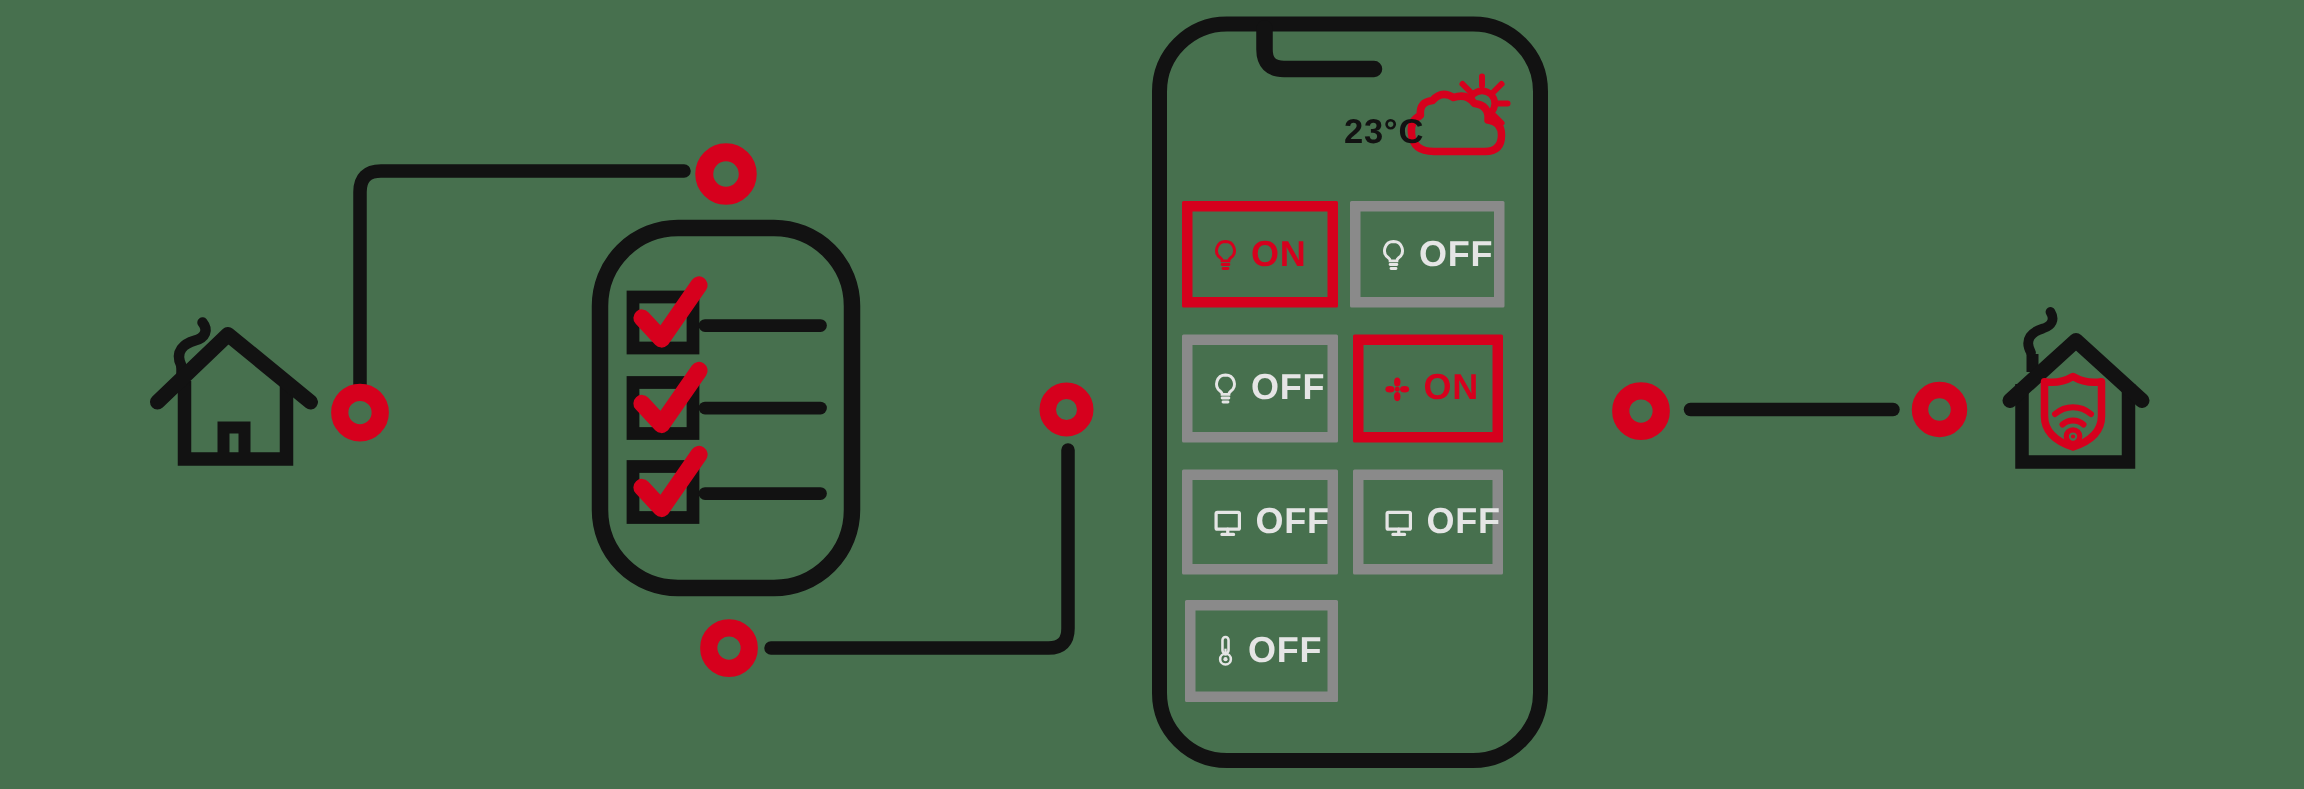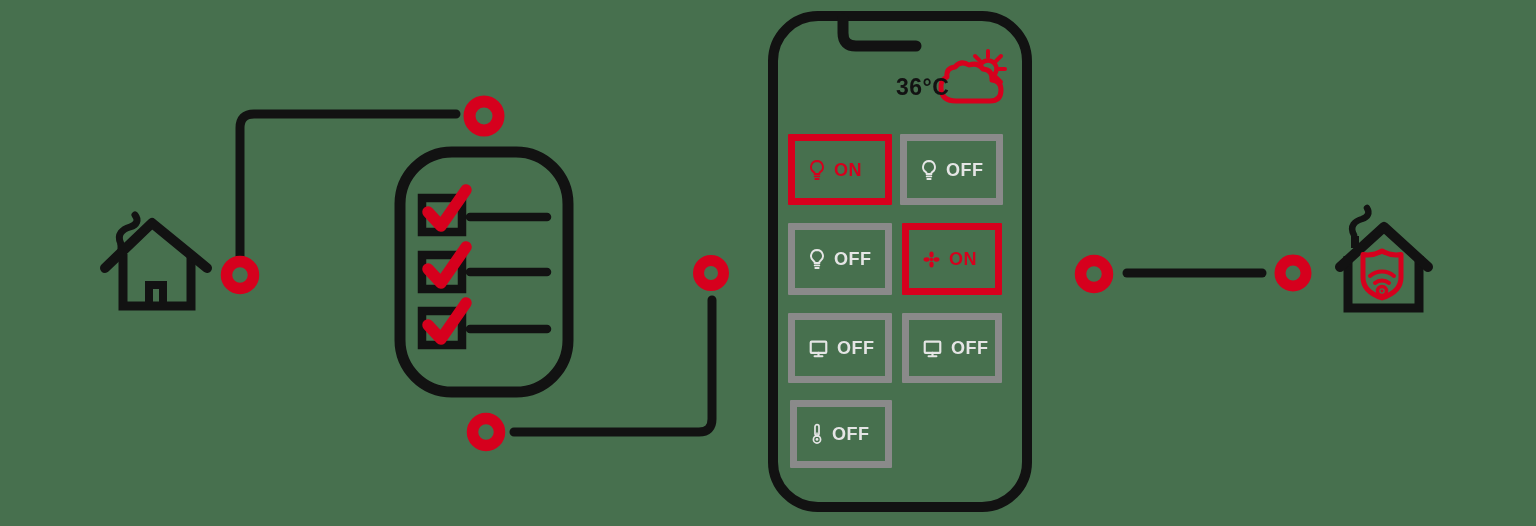--- a/index.html
+++ b/index.html
@@ -13,21 +13,21 @@
   svg.art{position:absolute;left:0;top:0;z-index:1;}
   .overlay{position:absolute;left:0;top:0;width:1536px;height:526px;z-index:2;}
   .temp{
     position:absolute;left:896px;top:74px;
     font-size:23px;font-weight:700;color:#121212;letter-spacing:0.5px;
   }
   .dev-btn{
     position:absolute;box-sizing:border-box;
     display:flex;align-items:center;gap:8px;padding-left:13px;
     background:transparent;border:7px solid;border-radius:1px;
-    font-weight:700;font-size:18px;letter-spacing:0.5px;
+    font-weight:700;font-size:24px;letter-spacing:0.5px;
     cursor:pointer;
   }
   .dev-btn.on{border-color:#d6001d;color:#d6001d;}
   .dev-btn.off{border-color:#8a8a8a;color:#e5e5e5;}
   .dev-btn svg{flex:0 0 auto;}
   .lbl{line-height:1;}
 </style>
 </head>
 <body>
 
@@ -109,21 +109,21 @@
         <path d="M1370 276c7-6 17-6 24 0" stroke-width="4" stroke-linecap="round"></path>
         <path d="M1375 283c4-3.5 10-3.5 14 0" stroke-width="4" stroke-linecap="round"></path>
         <circle cx="1382" cy="291" r="4.5" stroke-width="3.5"></circle>
         <circle cx="1382" cy="291" r="1.4" fill="#d6001d" stroke="none"></circle>
       </g>
     </g>
   </svg>
 
   <div class="overlay">
 
-    <div class="temp">36°C</div>
+    <div class="temp">23°C</div>
 
     <button class="dev-btn on" style="left:788px;top:134px;width:104px;height:71px">
       <svg width="18" height="24" viewBox="0 0 24 30">
         <path d="M12 3a8 8 0 0 1 4.6 14.5c-1 .7-1.6 1.6-1.6 2.7h-6c0-1.1-.6-2-1.6-2.7A8 8 0 0 1 12 3Z" fill="none" stroke="currentColor" stroke-width="2.6"></path>
         <path d="M9 23.5h6M9.8 27h4.4" fill="none" stroke="currentColor" stroke-width="2.6" stroke-linecap="round"></path>
       </svg>
       <span class="lbl">ON</span>
     </button>
 
     <button class="dev-btn off" style="left:900px;top:134px;width:103px;height:71px">

